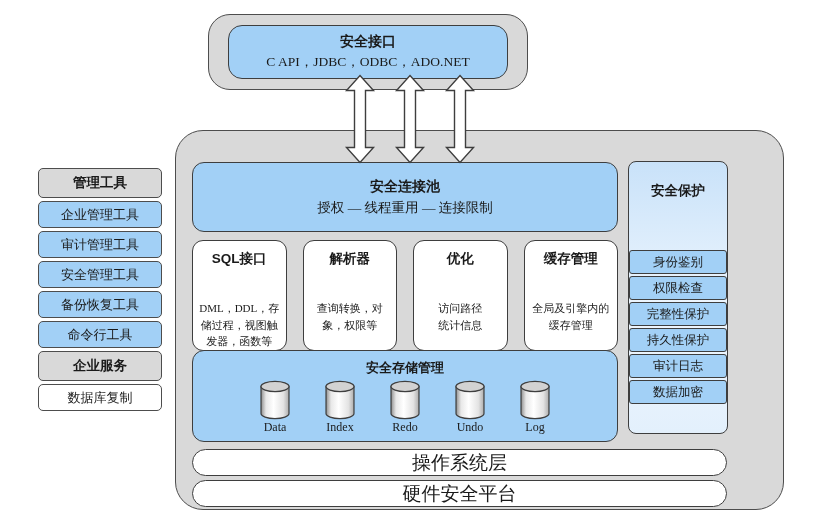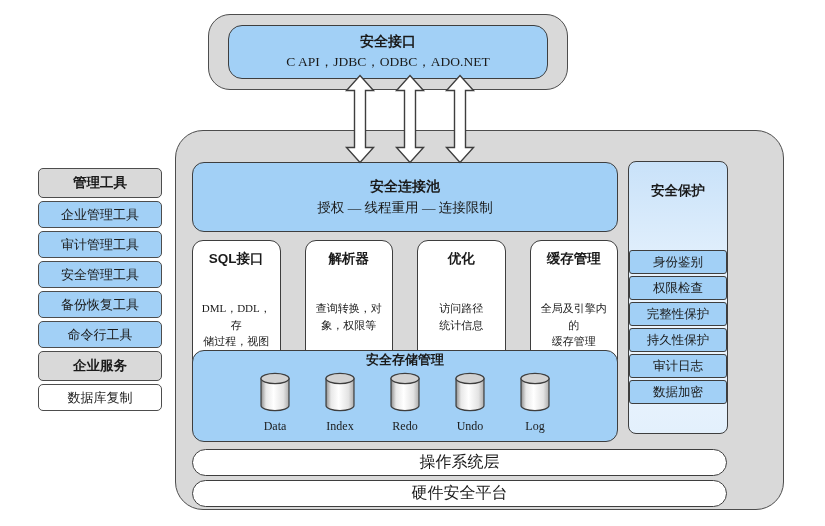--- a/index.html
+++ b/index.html
@@ -4,21 +4,21 @@
 <style>
   html,body { margin:0; padding:0; background:#ffffff; }
   .canvas {
     position:relative; width:825px; height:526px; background:#ffffff;
     font-family:"Liberation Serif","DejaVu Serif",serif; color:#1a1a1a;
     overflow:hidden;
   }
 
   
   .top-group {
-    position:absolute; left:208px; top:14px; width:360px; height:76px;
+    position:absolute; left:208px; top:14px; width:320px; height:76px;
     background:#d9d9d9; border:1.5px solid #4d4d4d; border-radius:22px;
     box-sizing:border-box;
     padding-left:28px;
   }
   .top-inner {
     position:absolute; left:19px; top:10px; right:19px; bottom:10px;
     border-radius:14px; display:flex; flex-direction:column;
     justify-content:center; align-items:center; gap:2px;
   }
   .blue-box { background:#a2d0f6; border:1.4px solid #3e3e3e; box-sizing:border-box; }
@@ -48,58 +48,58 @@
     background:#d9d9d9; border:1.5px solid #4d4d4d; border-radius:28px;
     box-sizing:border-box;
   }
   .conn-pool {
     position:absolute; left:16px; top:31px; width:426px; height:70px;
     border-radius:12px; display:flex; flex-direction:column;
     align-items:center; justify-content:center; gap:3px;
   }
   .modules {
     position:absolute; left:16px; top:109px; width:426px; height:102px;
-    display:grid; grid-template-columns:repeat(4,1fr); gap:24px;
+    display:grid; grid-template-columns:repeat(4,1fr); gap:16px;
   }
   .module {
     background:#ffffff; border:1.3px solid #3e3e3e; border-radius:11px;
     text-align:center; padding-top:9px; box-sizing:border-box;
   }
   .m-title { font-family:"Liberation Sans","DejaVu Sans",sans-serif; font-weight:700; font-size:13.5px; margin-bottom:4px; }
   .m-body { font-size:11px; line-height:1.5; white-space:pre-line; padding:0 5px;margin-top:32px; }
 
   .storage {
     position:absolute; left:16px; top:219px; width:426px; height:92px;
-    border-radius:12px; text-align:center; padding-top:0; box-sizing:border-box;
+    border-radius:12px; text-align:center; padding-top:8px; box-sizing:border-box;
   }
   .storage .box-title { font-size:13px; }
   .cyl-row { display:flex; justify-content:center; gap:31px; margin-top:2px; }
   .cyl-cell { display:flex; flex-direction:column; align-items:center; width:34px; }
   .cyl { width:32px; height:41px; }
-  .cyl-label { font-size:12px; margin-top:7px; }
+  .cyl-label { font-size:12px; margin-top:0px; }
 
   .protection {
     position:absolute; left:452px; top:30px; width:100px; height:273px;
     border:1.3px solid #3e3e3e; border-radius:8px; box-sizing:border-box;
     background:linear-gradient(180deg,#c9e2f9 0%, #eef6fe 55%, #e3f0fc 100%);
   }
   .p-title { text-align:center; margin-top:20px; font-family:"Liberation Sans","DejaVu Sans",sans-serif; font-weight:700; font-size:13.5px; }
   .p-items { position:absolute; left:0px; right:0px; top:88px;
     display:flex; flex-direction:column; gap:2px; }
   .p-item {
     height:24px; background:#a2d0f6; border:1.2px solid #3e3e3e; border-radius:3px;
     display:flex; align-items:center; justify-content:center;
     font-size:12.5px; box-sizing:border-box;
   }
 
   .layer-bar {
     position:absolute; left:16px; width:535px; height:27px;
     background:#ffffff; border:1.3px solid #3e3e3e; border-radius:13.5px;
     display:flex; align-items:center; justify-content:center;
-    font-size:16px; box-sizing:border-box;
+    font-size:19px; box-sizing:border-box;
   }
   .layer-os { top:318px; }
   .layer-hw { top:349px; }
 </style>
 </head>
 <body>
 
 <div class="canvas">
 
   <svg width="0" height="0" style="position:absolute">

